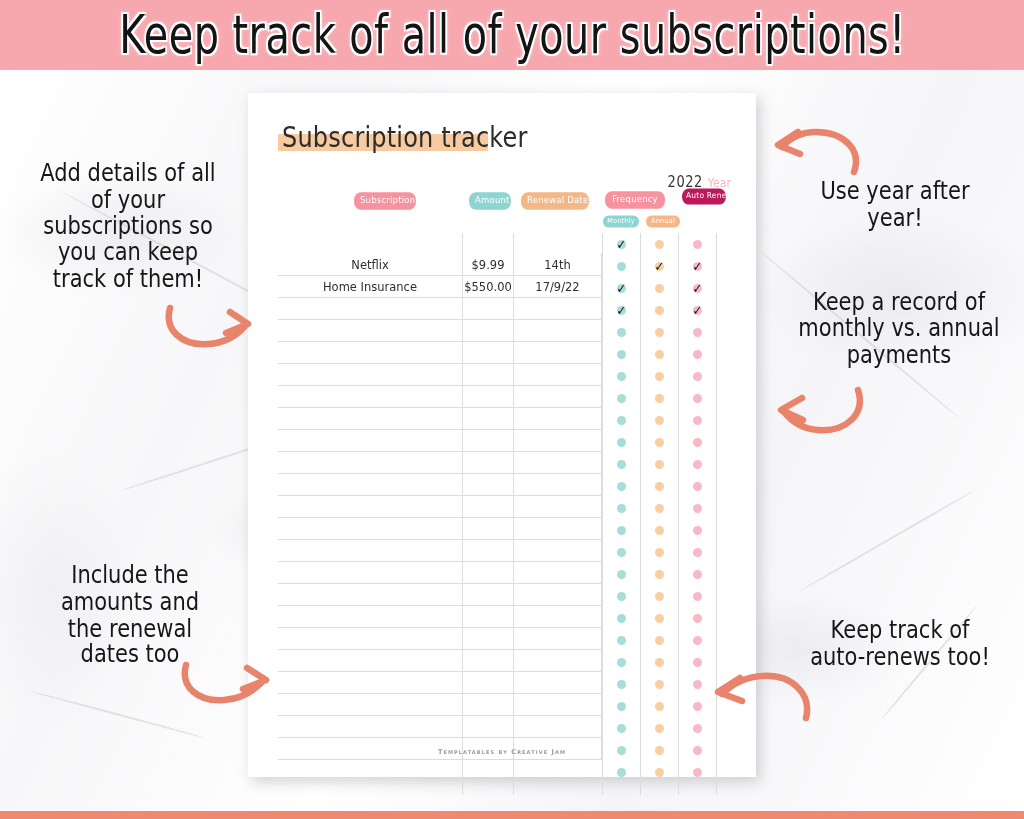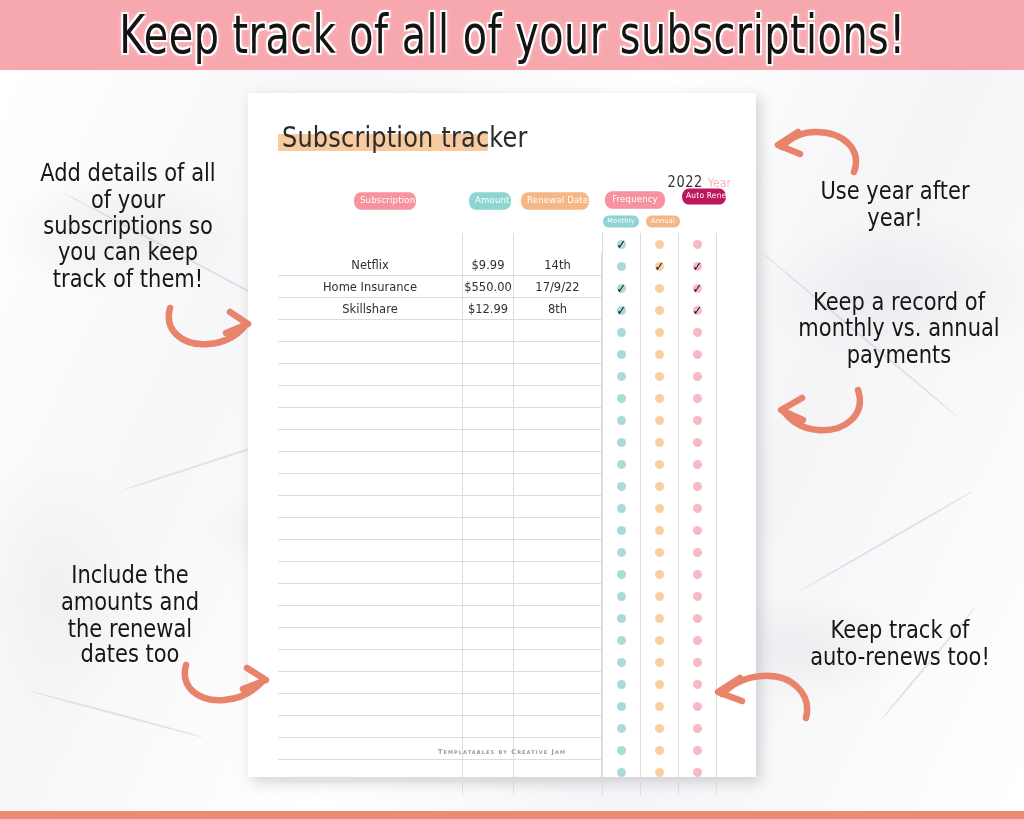--- a/index.html
+++ b/index.html
@@ -247,25 +247,20 @@
   <div class="table" id="table-body">
       <div class="trow">
         <div class="cell-name">Netflix</div>
         <div class="cell-amt">$9.99</div>
         <div class="cell-date">14th</div>
       </div>
       <div class="trow">
         <div class="cell-name">Home Insurance</div>
         <div class="cell-amt">$550.00</div>
         <div class="cell-date">17/9/22</div>
-      </div>
-      <div class="trow">
-        <div class="cell-name">Skillshare</div>
-        <div class="cell-amt">$12.99</div>
-        <div class="cell-date">8th</div>
       </div>
       <div class="trow">
         <div class="cell-name"></div>
         <div class="cell-amt"></div>
         <div class="cell-date"></div>
       </div>
       <div class="trow">
         <div class="cell-name"></div>
         <div class="cell-amt"></div>
         <div class="cell-date"></div>

